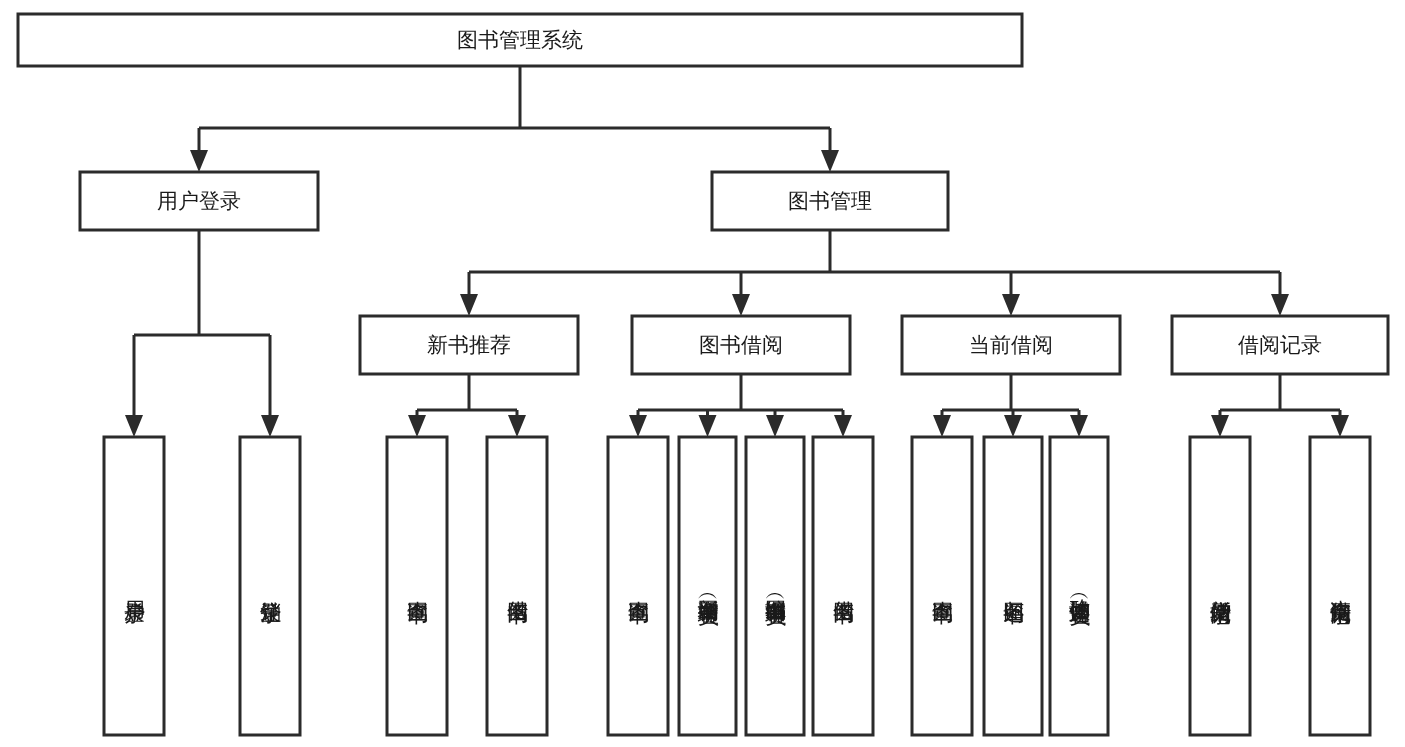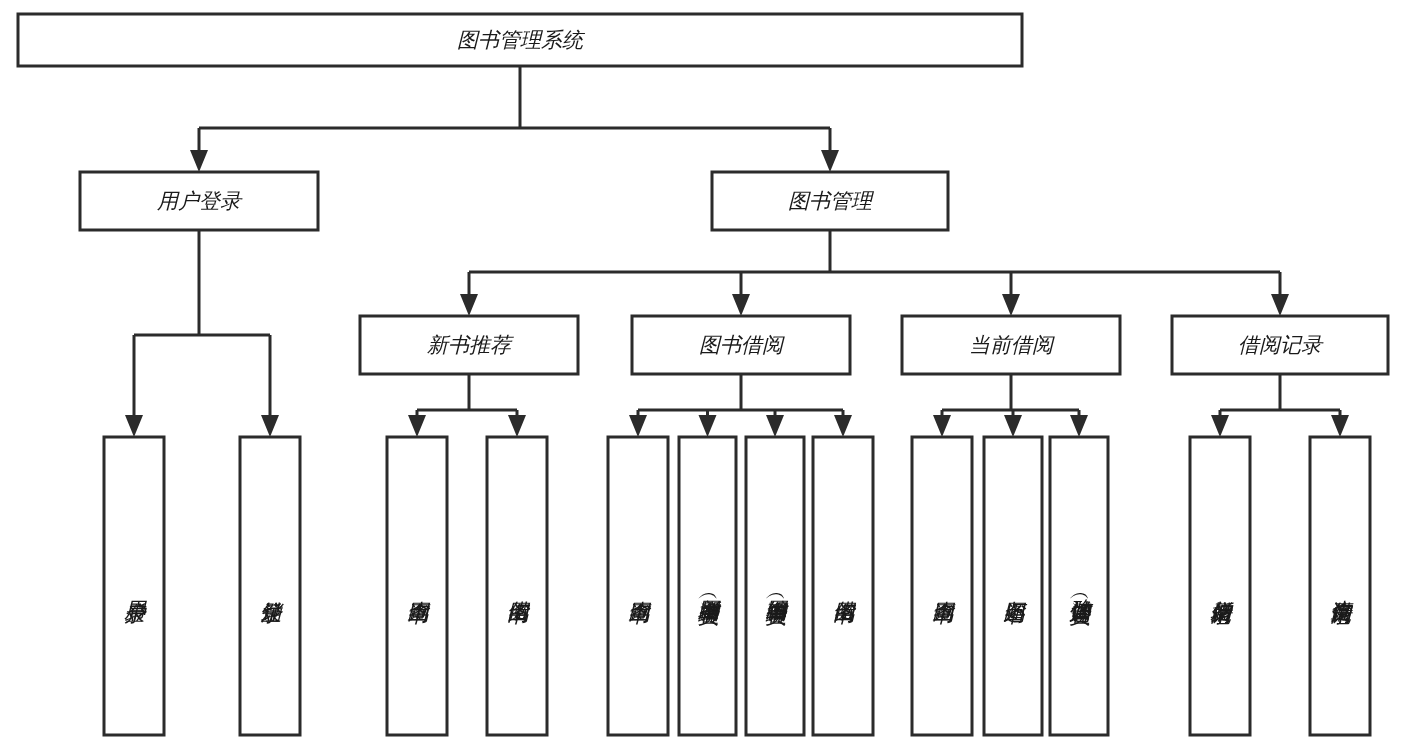--- a/index.html
+++ b/index.html
@@ -11,21 +11,20 @@
     width: 1405px;
     height: 747px;
     font-family: "DejaVu Sans", "Liberation Sans", sans-serif;
     overflow: hidden;
     position: relative;
   }
   #diagram-root {
     position: relative;
     width: 1405px;
     height: 611px;
-    font-style: italic;
   }
   svg#tree-svg {
     position: absolute;
     left: 0;
     top: 0;
     width: 1405px;
     height: 747px;
     display: block;
   }
   .node-box {

